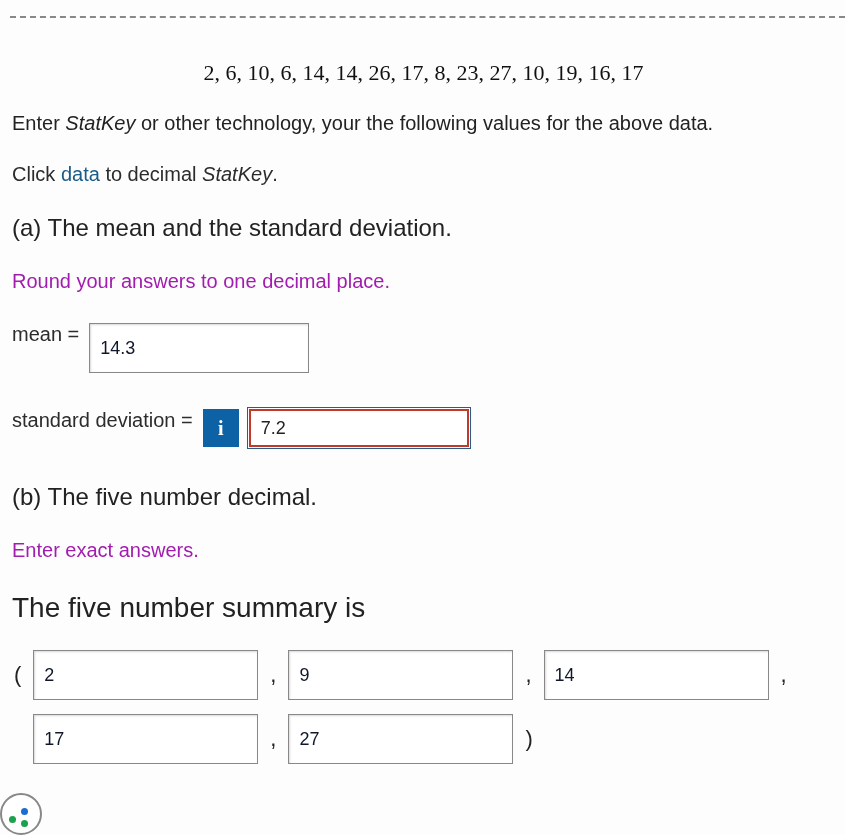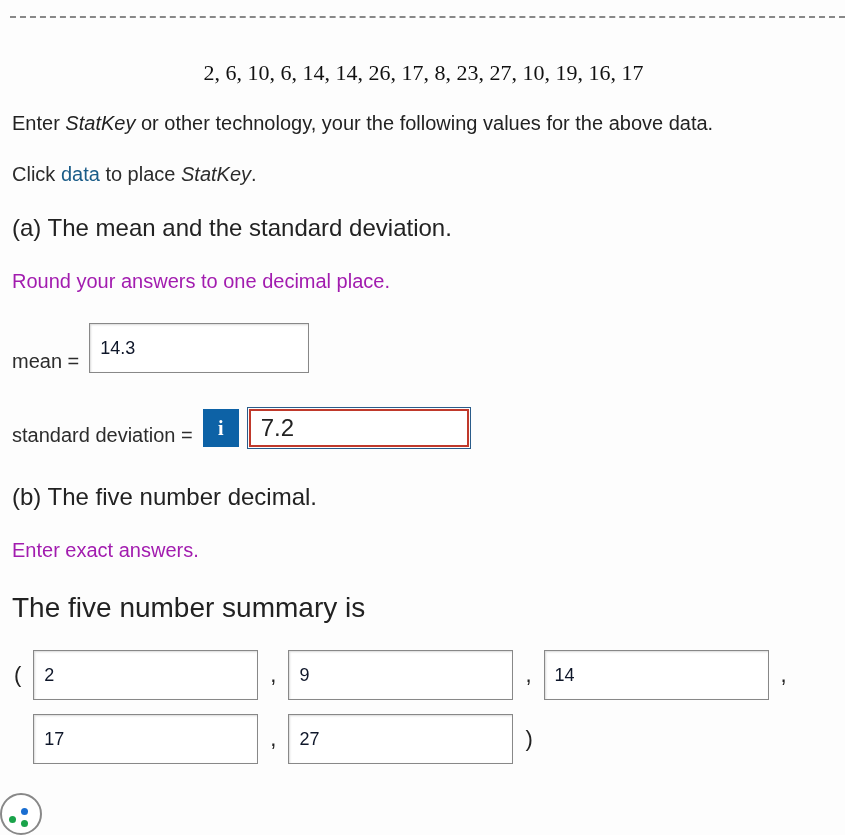--- a/index.html
+++ b/index.html
@@ -54,21 +54,21 @@
     margin: 0 0 28px 0;
   }
   .sub-instr {
     font-size: 20px;
     color: #a21caf;
     margin: 0 0 30px 0;
   }
   .answer-row {
     font-size: 20px;
     display: flex;
-    align-items: flex-end;
+    align-items: flex-start;
     gap: 10px;
     margin: 0 0 36px 0;
   }
   .label-eq { white-space: nowrap; }
   .input-box {
     height: 50px;
     background: #fff;
     border: 1px solid #888;
     font-size: 18px;
     padding: 0 10px;
@@ -88,21 +88,21 @@
     font-weight: bold;
     font-size: 20px;
     cursor: pointer;
   }
   .active-input {
     height: 38px;
     background: #fff;
     border: 2px solid #c0392b;
     outline: 1px solid #2a5c8a;
     outline-offset: 1px;
-    font-size: 24px;
+    font-size: 18px;
     padding: 0 10px;
     width: 220px;
     color: #222;
   }
   .five-row {
     display: flex;
     align-items: center;
     gap: 10px;
     font-size: 22px;
     margin-bottom: 14px;
@@ -155,21 +155,21 @@
 
 <div class="content">
 
   <div class="data-list">2, 6, 10, 6, 14, 14, 26, 17, 8, 23, 27, 10, 19, 16, 17</div>
 
   <p class="instr">
     <span>Enter </span><span class="italic">StatKey</span><span> or other technology, your the following values for the above data.</span>
   </p>
 
   <p class="link-line">
-    <span>Click </span><span class="link-like">data</span><span> to place </span><span class="italic">StatKey</span><span>.</span>
+    <span>Click </span><span class="link-like">data</span><span> to decimal </span><span class="italic">StatKey</span><span>.</span>
   </p>
 
   <p class="part-title">(a) The mean and the standard deviation.</p>
 
   <p class="sub-instr">Round your answers to one decimal place.</p>
 
   <div class="answer-row">
     <span class="label-eq">mean =</span>
     <input class="input-box w220" value="14.3" style="">
   </div>

